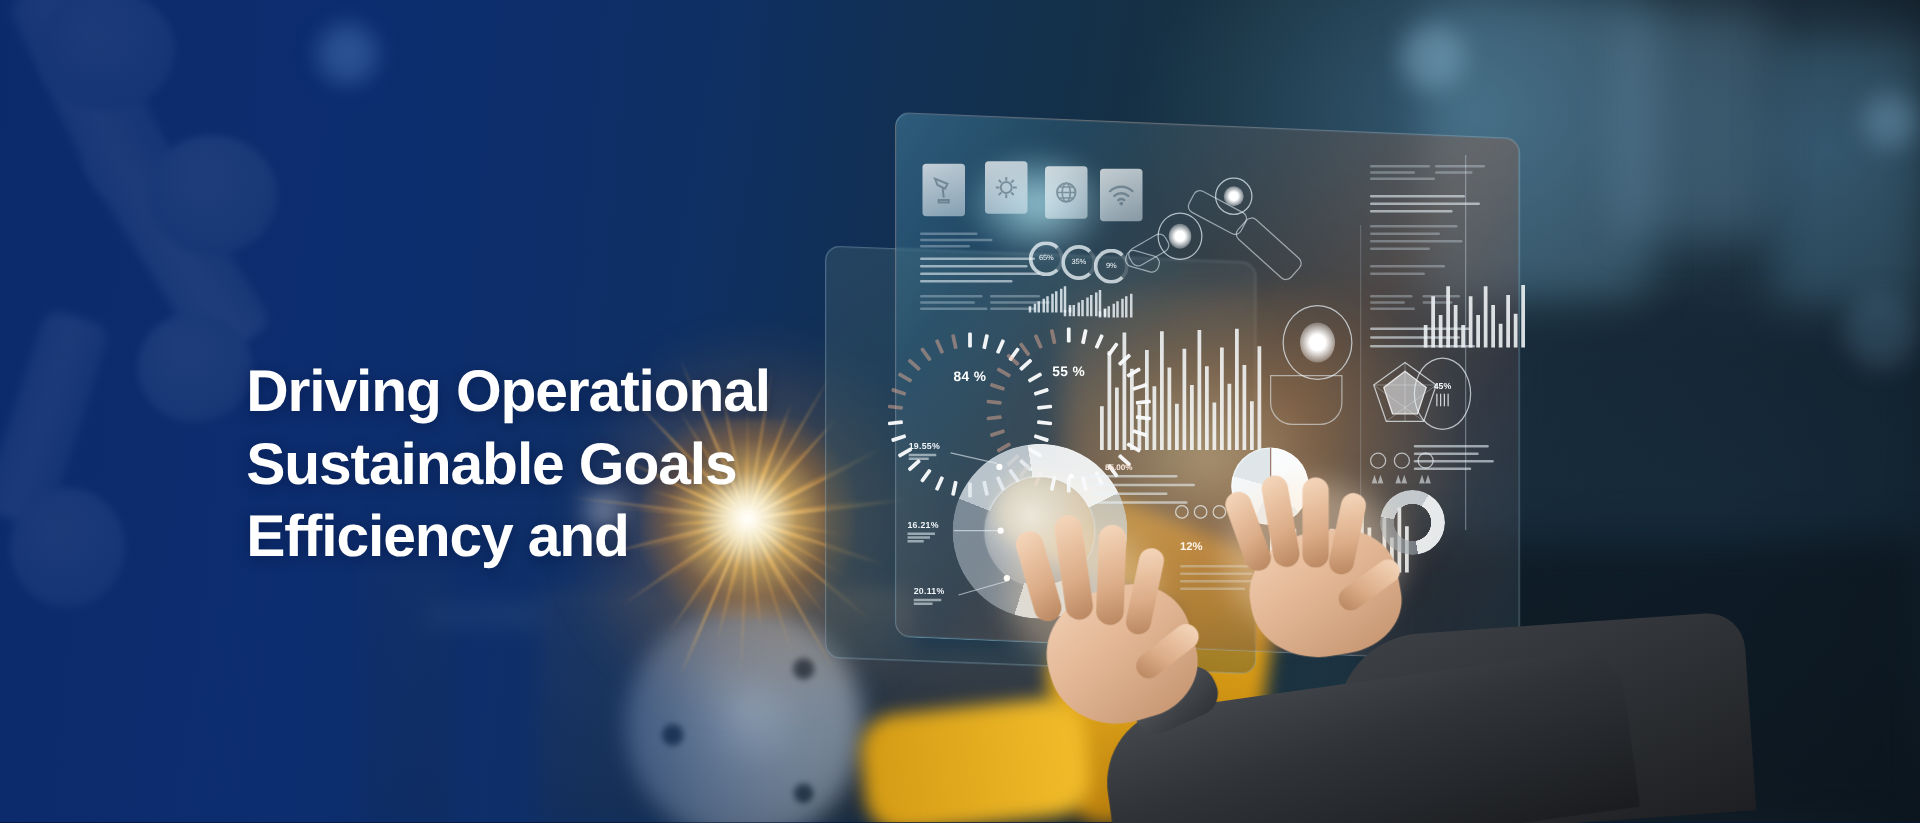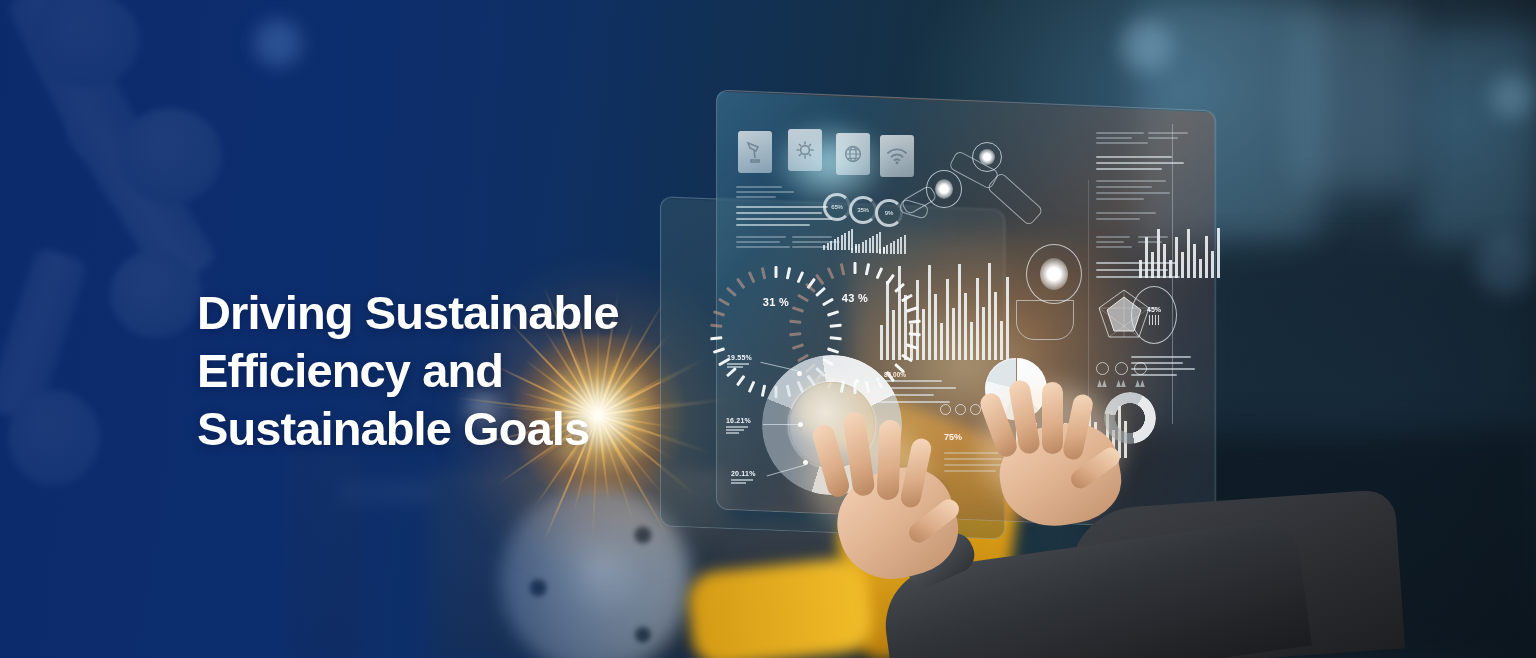--- a/index.html
+++ b/index.html
@@ -437,21 +437,21 @@
         <i style="height: 7px;"></i>
         <i style="height: 9px;"></i>
         <i style="height: 11px;"></i>
         <i style="height: 13px;"></i>
         <i style="height: 15px;"></i>
         <i style="height: 17px;"></i>
         <i style="height: 19px;"></i>
       </div>
 
     <div class="hud gauge" id="g75" style="left:733px;top:259px">
-      <div class="lbl">31 %</div>
+      <div class="lbl">84 %</div>
     <div class="seg" style="background: rgba(252, 253, 254, 0.95); transform: translate(-50%, -50%) rotate(0deg) translateY(-30px);"></div>
         <div class="seg" style="background: rgba(252, 253, 254, 0.95); transform: translate(-50%, -50%) rotate(12deg) translateY(-30px);"></div>
         <div class="seg" style="background: rgba(252, 253, 254, 0.95); transform: translate(-50%, -50%) rotate(24deg) translateY(-30px);"></div>
         <div class="seg" style="background: rgba(252, 253, 254, 0.95); transform: translate(-50%, -50%) rotate(36deg) translateY(-30px);"></div>
         <div class="seg" style="background: rgba(252, 253, 254, 0.95); transform: translate(-50%, -50%) rotate(48deg) translateY(-30px);"></div>
         <div class="seg" style="background: rgba(252, 253, 254, 0.95); transform: translate(-50%, -50%) rotate(60deg) translateY(-30px);"></div>
         <div class="seg" style="background: rgba(252, 253, 254, 0.95); transform: translate(-50%, -50%) rotate(72deg) translateY(-30px);"></div>
         <div class="seg" style="background: rgba(252, 253, 254, 0.95); transform: translate(-50%, -50%) rotate(84deg) translateY(-30px);"></div>
         <div class="seg" style="background: rgba(252, 253, 254, 0.95); transform: translate(-50%, -50%) rotate(96deg) translateY(-30px);"></div>
         <div class="seg" style="background: rgba(252, 253, 254, 0.95); transform: translate(-50%, -50%) rotate(108deg) translateY(-30px);"></div>
@@ -470,21 +470,21 @@
         <div class="seg" style="background: rgba(252, 253, 254, 0.95); transform: translate(-50%, -50%) rotate(264deg) translateY(-30px);"></div>
         <div class="seg" style="background: rgba(245, 180, 150, 0.45); transform: translate(-50%, -50%) rotate(276deg) translateY(-30px);"></div>
         <div class="seg" style="background: rgba(245, 180, 150, 0.45); transform: translate(-50%, -50%) rotate(288deg) translateY(-30px);"></div>
         <div class="seg" style="background: rgba(245, 180, 150, 0.45); transform: translate(-50%, -50%) rotate(300deg) translateY(-30px);"></div>
         <div class="seg" style="background: rgba(245, 180, 150, 0.45); transform: translate(-50%, -50%) rotate(312deg) translateY(-30px);"></div>
         <div class="seg" style="background: rgba(245, 180, 150, 0.45); transform: translate(-50%, -50%) rotate(324deg) translateY(-30px);"></div>
         <div class="seg" style="background: rgba(245, 180, 150, 0.45); transform: translate(-50%, -50%) rotate(336deg) translateY(-30px);"></div>
         <div class="seg" style="background: rgba(245, 180, 150, 0.45); transform: translate(-50%, -50%) rotate(348deg) translateY(-30px);"></div>
       </div>
     <div class="hud gauge" id="g55" style="left:812px;top:255px">
-      <div class="lbl">43 %</div>
+      <div class="lbl">55 %</div>
     <div class="seg" style="background: rgba(252, 253, 254, 0.95); transform: translate(-50%, -50%) rotate(0deg) translateY(-30px);"></div>
         <div class="seg" style="background: rgba(252, 253, 254, 0.95); transform: translate(-50%, -50%) rotate(12deg) translateY(-30px);"></div>
         <div class="seg" style="background: rgba(252, 253, 254, 0.95); transform: translate(-50%, -50%) rotate(24deg) translateY(-30px);"></div>
         <div class="seg" style="background: rgba(252, 253, 254, 0.95); transform: translate(-50%, -50%) rotate(36deg) translateY(-30px);"></div>
         <div class="seg" style="background: rgba(252, 253, 254, 0.95); transform: translate(-50%, -50%) rotate(48deg) translateY(-30px);"></div>
         <div class="seg" style="background: rgba(252, 253, 254, 0.95); transform: translate(-50%, -50%) rotate(60deg) translateY(-30px);"></div>
         <div class="seg" style="background: rgba(252, 253, 254, 0.95); transform: translate(-50%, -50%) rotate(72deg) translateY(-30px);"></div>
         <div class="seg" style="background: rgba(252, 253, 254, 0.95); transform: translate(-50%, -50%) rotate(84deg) translateY(-30px);"></div>
         <div class="seg" style="background: rgba(252, 253, 254, 0.95); transform: translate(-50%, -50%) rotate(96deg) translateY(-30px);"></div>
         <div class="seg" style="background: rgba(252, 253, 254, 0.95); transform: translate(-50%, -50%) rotate(108deg) translateY(-30px);"></div>
@@ -587,21 +587,21 @@
       <div class="wire-bar" style="left:900px;top:202px;width:28px;height:14px;transform:rotate(16deg)"></div>
       <div class="wire-bar" style="left:1016px;top:300px;width:58px;height:40px;border-radius:0 0 18px 18px"></div>
     </div>
 
     <div class="hud pie"></div>
     <div class="hud dots3" style="left:940px;top:404px">
         <i></i>
         <i></i>
         <i></i>
       </div>
-    <div class="hud lbl75">75%</div>
+    <div class="hud lbl75">12%</div>
     <div id="txtblock2">
         <div class="hud tline" style="left: 872px; top: 380px; width: 70px;"></div>
         <div class="hud tline" style="left: 872px; top: 387px; width: 84px;"></div>
         <div class="hud tline" style="left: 872px; top: 394px; width: 62px;"></div>
         <div class="hud tline" style="left: 872px; top: 401px; width: 78px;"></div>
         <div class="hud tline dim" style="left: 944px; top: 452px; width: 66px;"></div>
         <div class="hud tline dim" style="left: 944px; top: 458px; width: 58px;"></div>
         <div class="hud tline dim" style="left: 944px; top: 464px; width: 70px;"></div>
         <div class="hud tline dim" style="left: 944px; top: 470px; width: 52px;"></div>
         <div class="hud tline dim" style="left: 1018px; top: 452px; width: 44px;"></div>
@@ -754,18 +754,18 @@
     <div class="hand-glow" style="left:980px;top:385px;width:140px;height:120px;background:rgba(255,230,200,.40)"></div>
     <div class="palm" style="left:1000px;top:425px;width:120px;height:100px;transform:rotate(-10deg)"></div>
     <div class="finger" style="left:988px;top:392px;width:21px;height:66px;transform:rotate(-20deg)"></div>
     <div class="finger" style="left:1014px;top:380px;width:21px;height:74px;transform:rotate(-10deg)"></div>
     <div class="finger" style="left:1042px;top:382px;width:21px;height:72px;transform:rotate(0deg)"></div>
     <div class="finger" style="left:1068px;top:394px;width:20px;height:66px;transform:rotate(12deg)"></div>
     <div class="finger" style="left:1086px;top:440px;width:19px;height:56px;transform:rotate(54deg)"></div>
   </div>
 
   <div class="headline" id="headline">
-      <span class="ln">Driving Sustainable</span>
+      <span class="ln">Driving Operational</span>
+      <span class="ln">Sustainable Goals</span>
       <span class="ln">Efficiency and</span>
-      <span class="ln">Sustainable Goals</span>
     </div>
 
 </div>
 
 </body></html>

